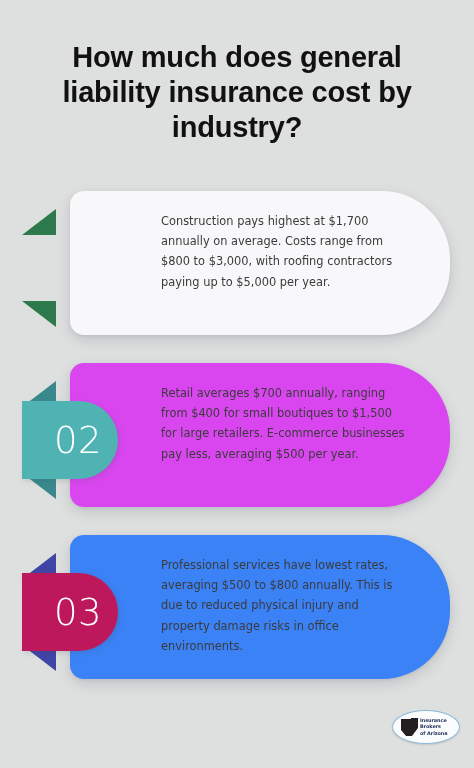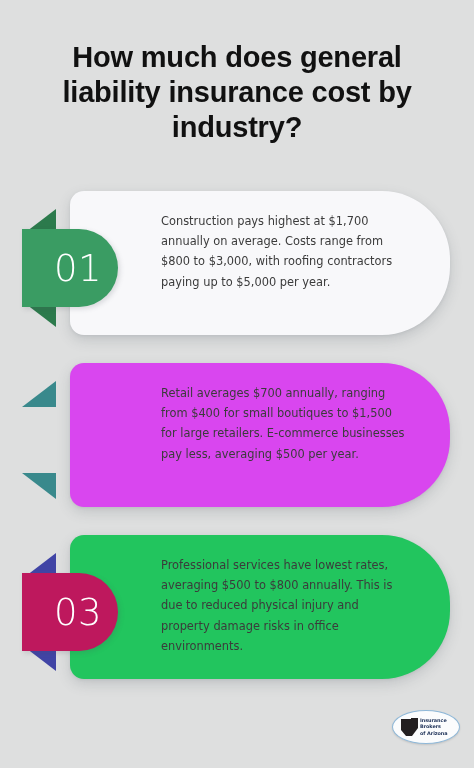--- a/index.html
+++ b/index.html
@@ -131,38 +131,38 @@
 <div class="card" id="card-1" style="background: rgb(248, 248, 250);">
   <p class="card-text">Construction pays highest at $1,700 annually on average. Costs range from $800 to $3,000, with roofing contractors paying up to $5,000 per year.</p>
 </div>
 <div class="badge-wrap" id="badge-wrap-1">
   <svg class="fold fold-top" viewBox="0 0 34 26" preserveAspectRatio="none">
     <polygon points="0,26 34,0 34,26" fill="#2c7a4c"></polygon>
   </svg>
   <svg class="fold fold-bottom" viewBox="0 0 34 26" preserveAspectRatio="none">
     <polygon points="0,0 34,0 34,26" fill="#2c7a4c"></polygon>
   </svg>
-  <div class="badge-body" id="badge-body-1" style="background: rgb(58, 156, 99);">
-    <span class="badge-num">01</span>
-  </div>
 </div>
 
 <div class="card" id="card-2" style="background: #d946ef;">
   <p class="card-text">Retail averages $700 annually, ranging from $400 for small boutiques to $1,500 for large retailers. E-commerce businesses pay less, averaging $500 per year.</p>
 </div>
 <div class="badge-wrap" id="badge-wrap-2">
   <svg class="fold fold-top" viewBox="0 0 34 26" preserveAspectRatio="none">
     <polygon points="0,26 34,0 34,26" fill="#39898c"></polygon>
   </svg>
   <svg class="fold fold-bottom" viewBox="0 0 34 26" preserveAspectRatio="none">
     <polygon points="0,0 34,0 34,26" fill="#39898c"></polygon>
   </svg>
+  <div class="badge-body" id="badge-body-2" style="background: rgb(79, 179, 180);">
+    <span class="badge-num">02</span>
+  </div>
 </div>
 
-<div class="card" id="card-3" style="background: #22c55e;">
+<div class="card" id="card-3" style="background: #3b82f6;">
   <p class="card-text">Professional services have lowest rates, averaging $500 to $800 annually. This is due to reduced physical injury and property damage risks in office environments.</p>
 </div>
 <div class="badge-wrap" id="badge-wrap-3">
   <svg class="fold fold-top" viewBox="0 0 34 26" preserveAspectRatio="none">
     <polygon points="0,26 34,0 34,26" fill="#4044a5"></polygon>
   </svg>
   <svg class="fold fold-bottom" viewBox="0 0 34 26" preserveAspectRatio="none">
     <polygon points="0,0 34,0 34,26" fill="#4044a5"></polygon>
   </svg>
   <div class="badge-body" id="badge-body-3" style="background: #be185d;">

